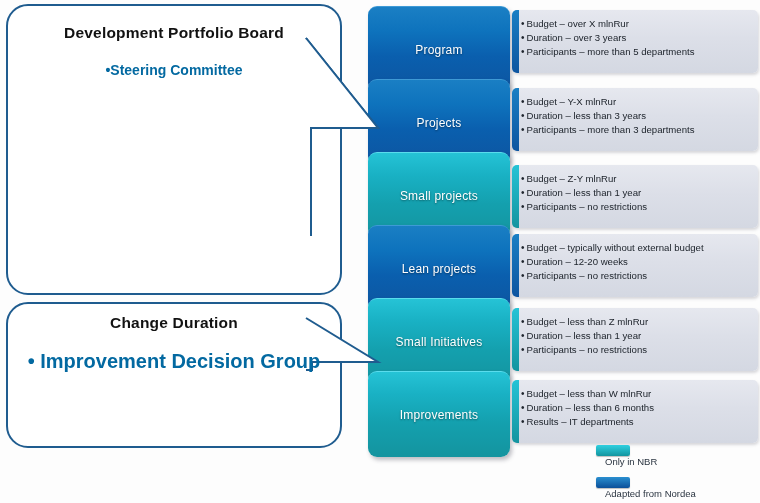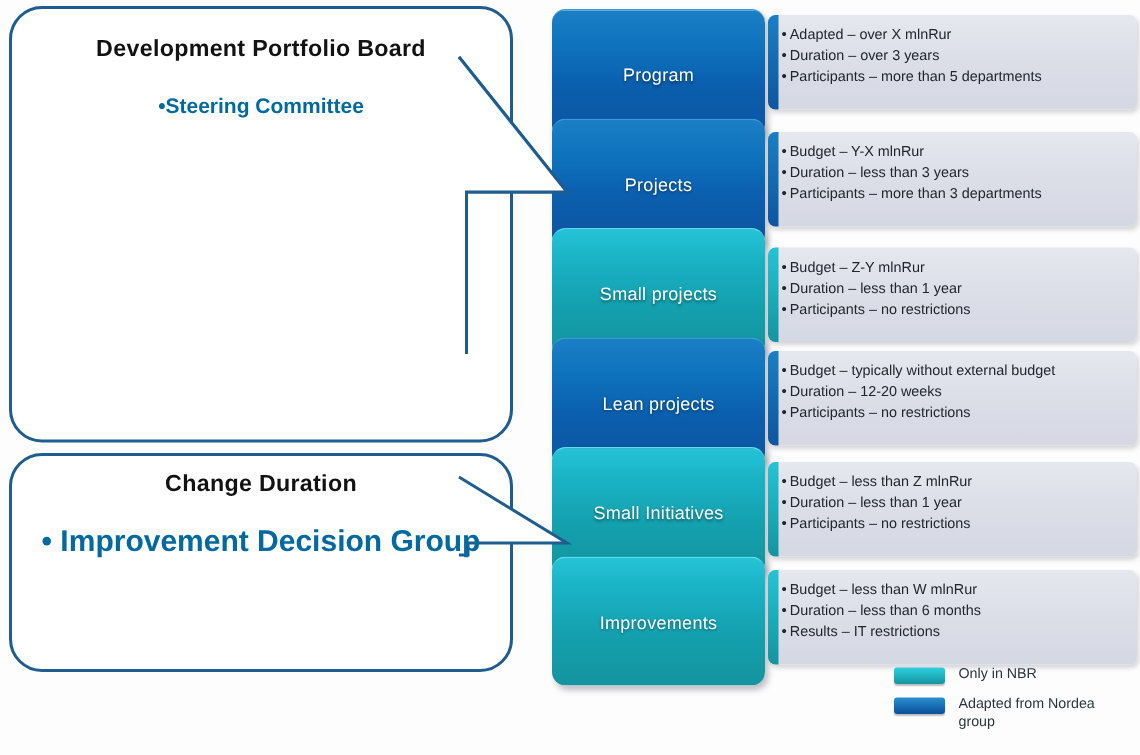--- a/index.html
+++ b/index.html
@@ -137,20 +137,21 @@
   #legend {
     position: absolute;
     left: 596px;
     top: 444px;
     width: 164px;
   }
   .legend-row {
     display: flex;
     align-items: flex-start;
     margin-bottom: 8px;
+    flex-direction: column;
   }
   .legend-swatch {
     width: 34px;
     height: 11px;
     border-radius: 2px;
     flex: 0 0 auto;
     margin-top: 1px;
     box-shadow: 0 1px 1px rgba(0,0,0,0.25);
   }
   .legend-swatch.teal { background: linear-gradient(180deg,#2fd0e0,#13959f); }
@@ -194,21 +195,21 @@
 <div class="chip blue" style="top:6px;">Program</div>
 <div class="chip blue" style="top:79px;">Projects</div>
 <div class="chip teal" style="top:152px;">Small projects</div>
 <div class="chip blue" style="top:225px;">Lean projects</div>
 <div class="chip teal" style="top:298px;">Small Initiatives</div>
 <div class="chip teal" style="top:371px;">Improvements</div>
 
 <div class="detail" style="top:10px;">
   <span class="edge blue"></span>
   <ul>
-    <li>Adapted – over  X mlnRur</li>
+    <li>Budget – over  X mlnRur</li>
     <li>Duration – over  3 years</li>
     <li>Participants – more than 5 departments</li>
   </ul>
 </div>
 
 <div class="detail" style="top:88px;">
   <span class="edge blue"></span>
   <ul>
     <li>Budget – Y-X  mlnRur</li>
     <li>Duration – less than 3 years</li>
@@ -241,21 +242,21 @@
     <li>Duration – less than 1 year</li>
     <li>Participants – no restrictions</li>
   </ul>
 </div>
 
 <div class="detail" style="top:380px;">
   <span class="edge teal"></span>
   <ul>
     <li>Budget – less than W mlnRur</li>
     <li>Duration – less than 6 months</li>
-    <li>Results – IT  restrictions</li>
+    <li>Results – IT  departments</li>
   </ul>
 </div>
 
 <div id="legend">
   <div class="legend-row">
     <span class="legend-swatch teal"></span>
     <span class="legend-label">Only in NBR</span>
   </div>
   <div class="legend-row">
     <span class="legend-swatch blue"></span>

